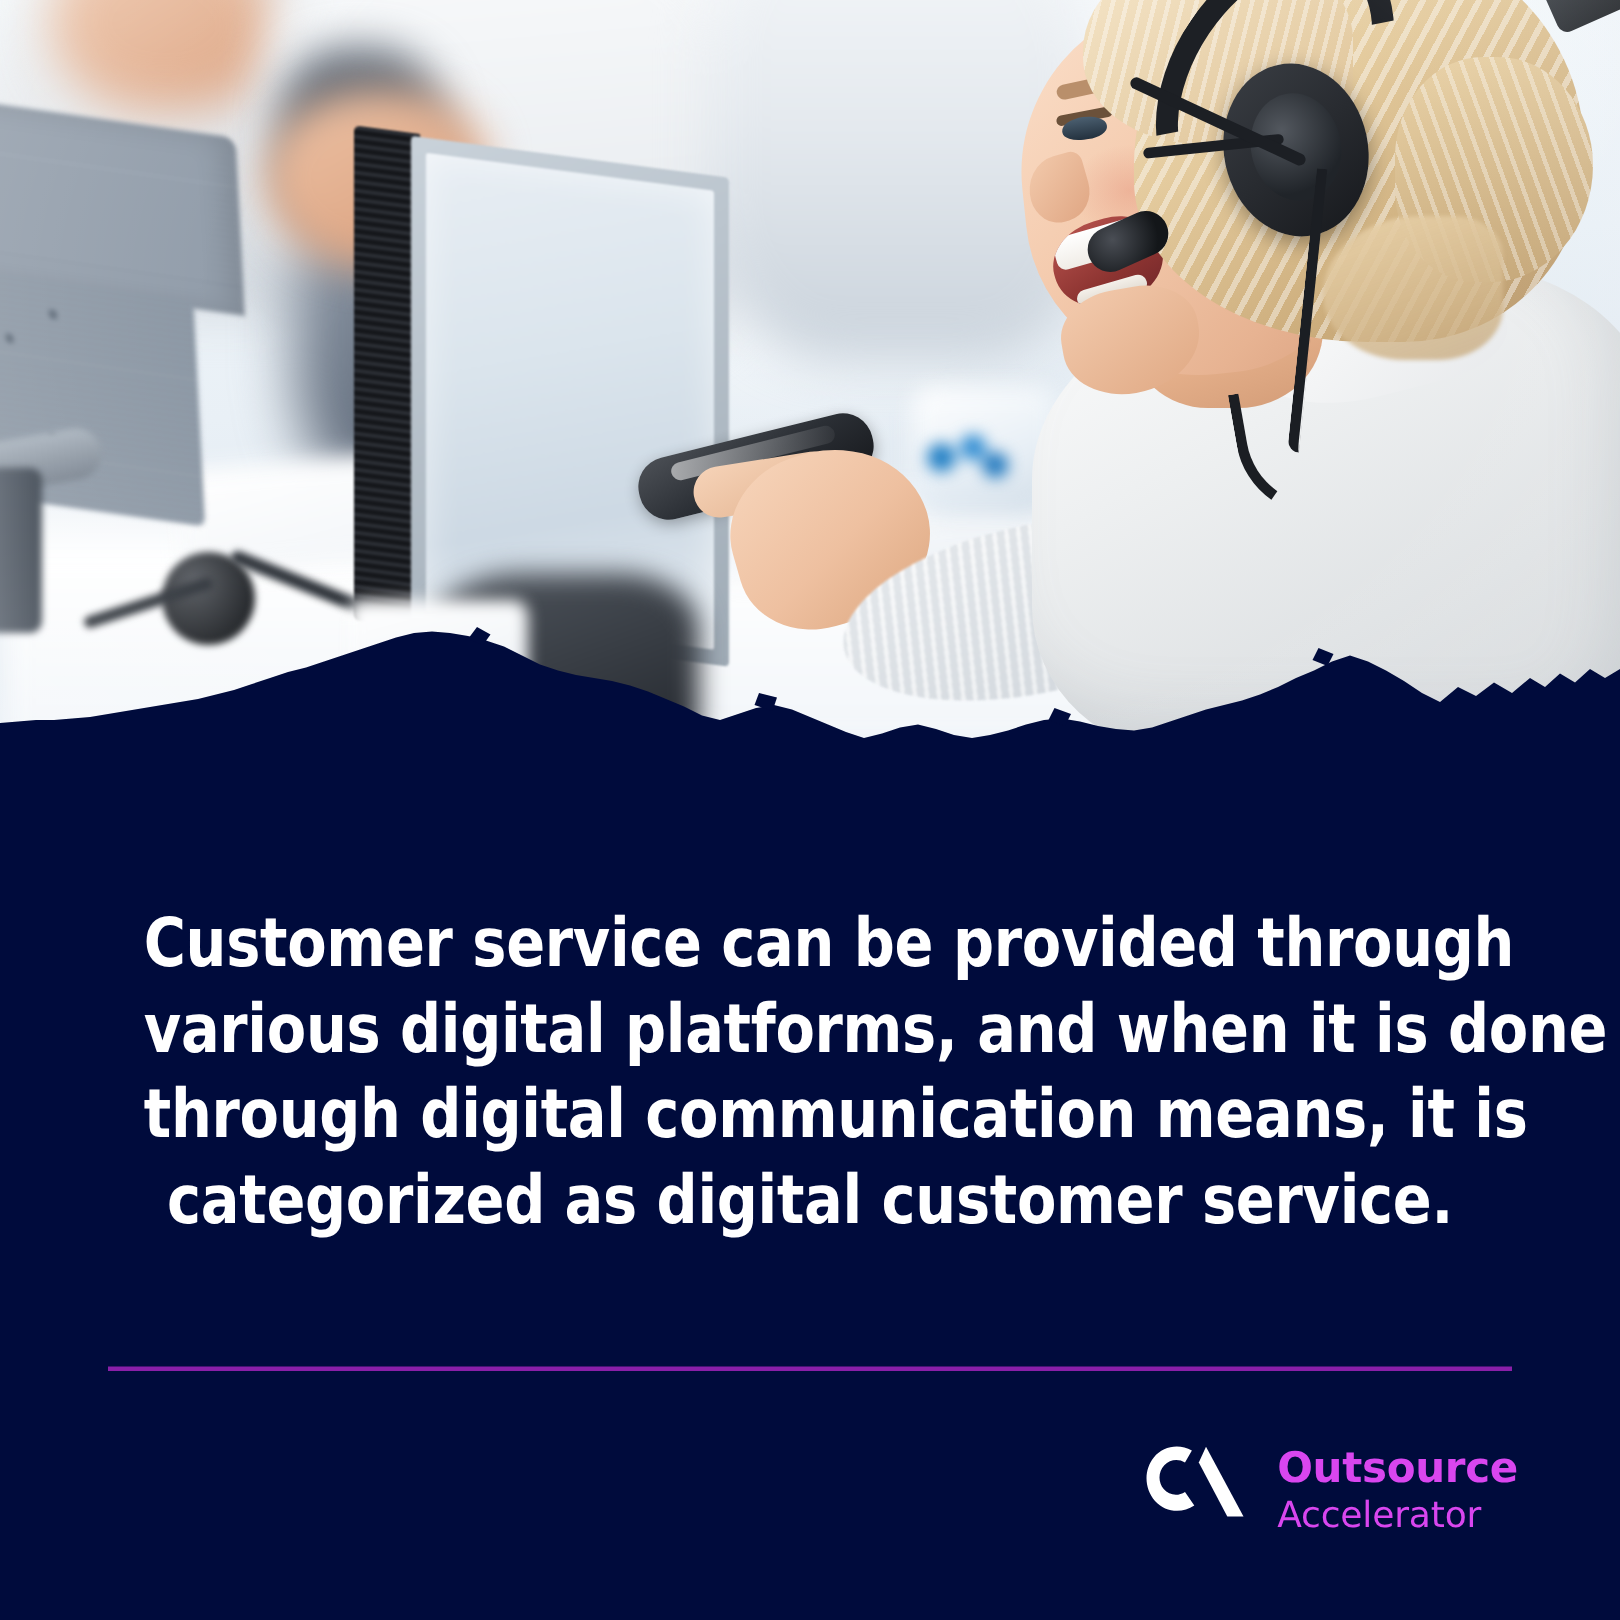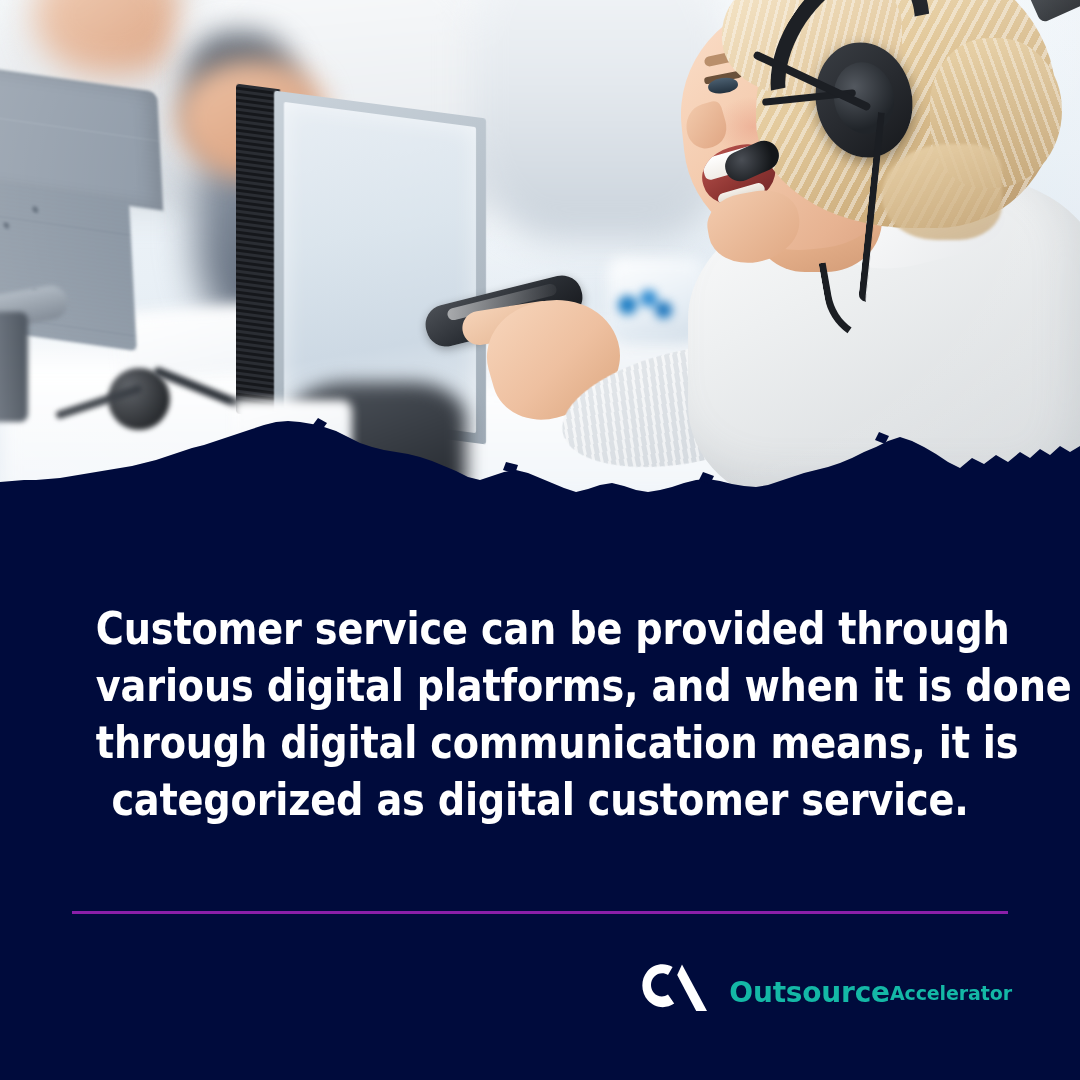--- a/index.html
+++ b/index.html
@@ -486,34 +486,34 @@
 
   .logo {
     position: absolute;
     right: 68px; top: 492px;
     display: flex;
     align-items: center;
     gap: 16px;
   }
   .logo-mark { width: 72px; height: 66px; display: block; }
   .logo-words {
-    display: flex; flex-direction: row;
+    display: flex; flex-direction: column;
     line-height: 1.0;
-    color: #14b8a6;
+    color: #d946ef;
   }
   .logo-word-top {
     font-family: "DejaVu Sans", sans-serif;
     font-weight: 700;
     font-size: 28px;
     letter-spacing: -0.2px;
   }
   .logo-word-bot {
     font-family: "DejaVu Sans", sans-serif;
-    font-weight: 700;
-    font-size: 19px;
+    font-weight: 400;
+    font-size: 24px;
     letter-spacing: -0.1px;
     margin-top: 5px;
   }
 </style>
 </head>
 <body>
 
 <div class="canvas">
 
   <div class="photo">

